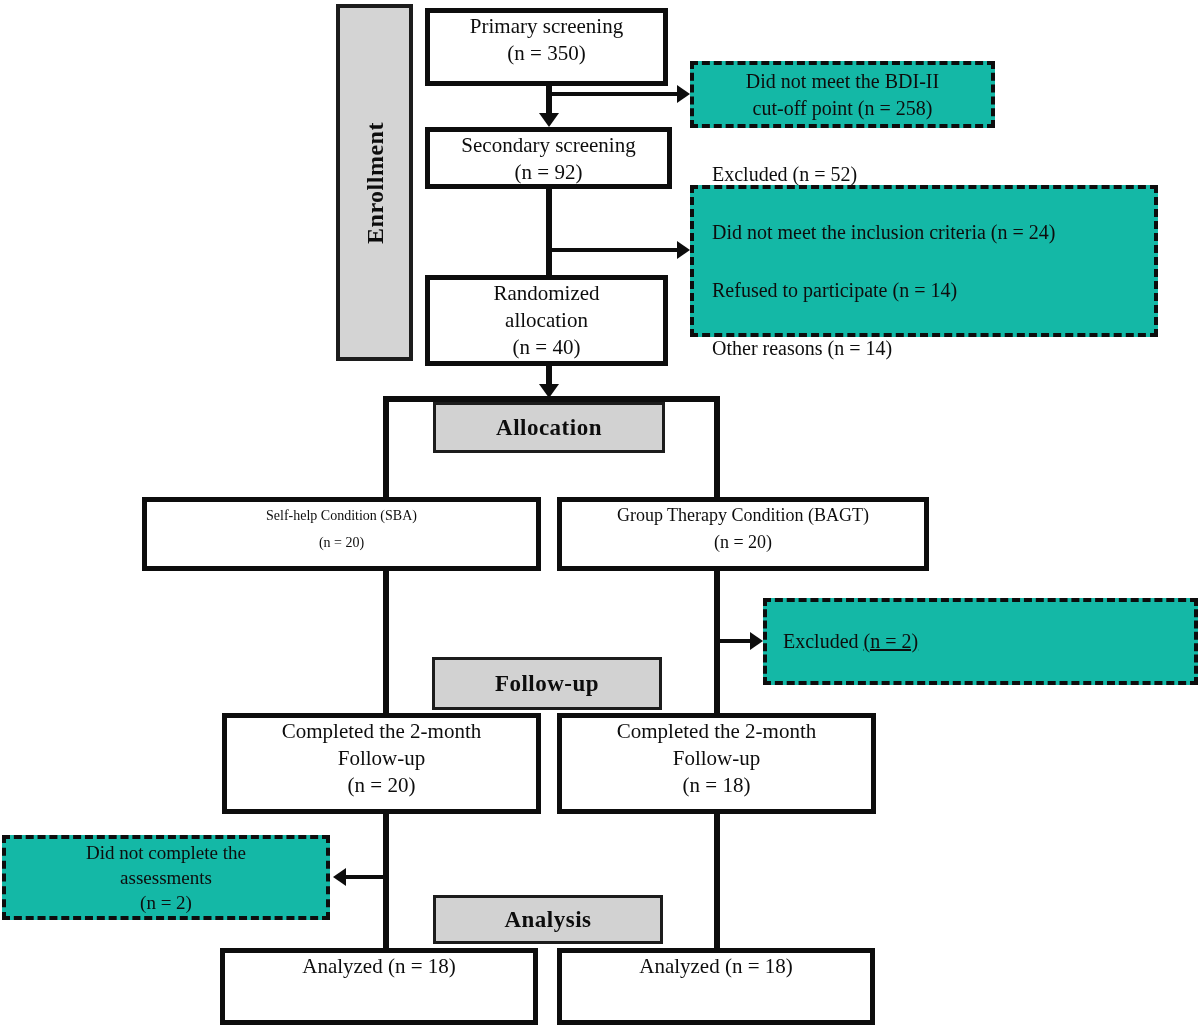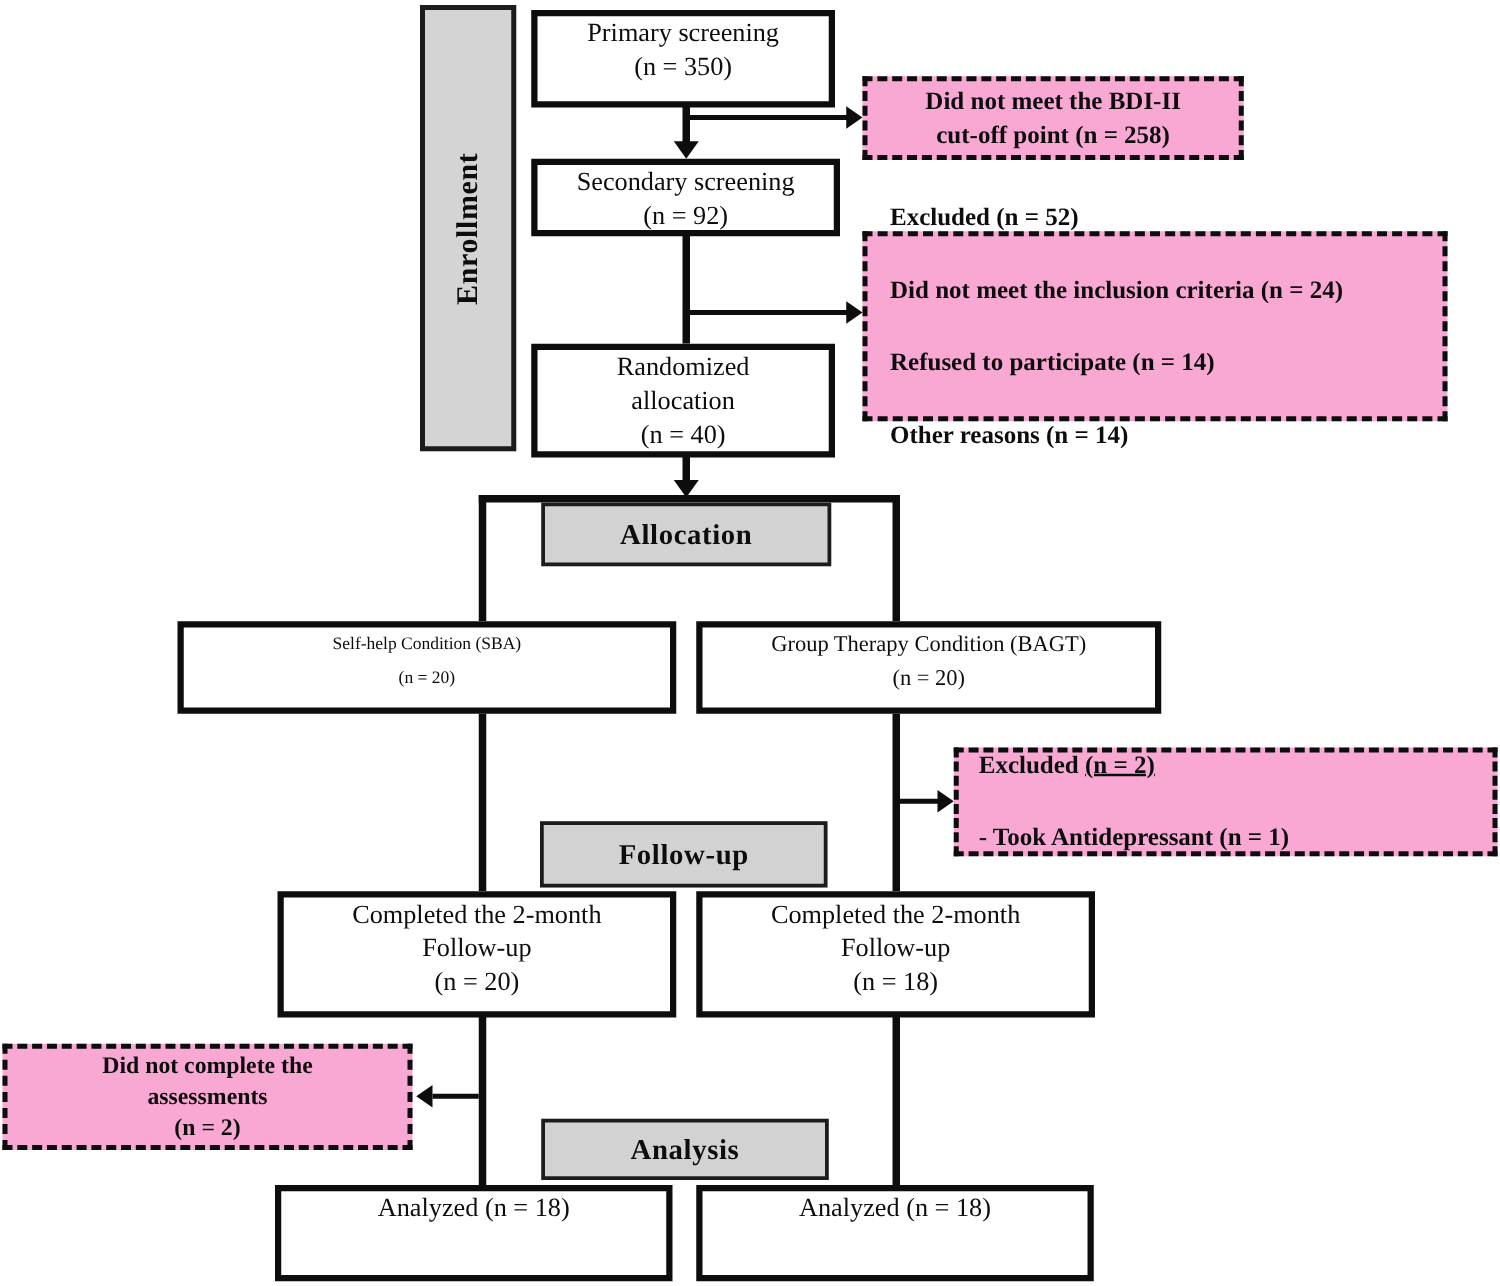--- a/index.html
+++ b/index.html
@@ -8,22 +8,22 @@
     font-family:"Liberation Serif","DejaVu Serif",serif;color:#0d0d0d;
     overflow:hidden;
   }
   .box{
     position:absolute;background:#fff;border:5px solid #0d0d0d;
     box-sizing:border-box;display:flex;flex-direction:column;
     align-items:center;justify-content:flex-start;text-align:center;
     font-size:21px;line-height:27px;
   }
   .dashed{
-    position:absolute;background:#f9a8d4;border:4px dashed #0d0d0d;
-    box-sizing:border-box;font-size:20px;line-height:27px;font-weight:bold;
+    position:absolute;background:#14b8a6;border:4px dashed #0d0d0d;
+    box-sizing:border-box;font-size:20px;line-height:27px;
   }
   .dashed.centered{display:flex;flex-direction:column;align-items:center;justify-content:center;text-align:center;}
   .dashed.leftalign{display:flex;flex-direction:column;justify-content:center;text-align:left;padding-left:18px;gap:31px;}
   .stage{
     position:absolute;background:#d2d2d2;border:3px solid #1c1c1c;
     box-sizing:border-box;display:flex;align-items:center;justify-content:center;
     font-weight:bold;font-size:23px;letter-spacing:0.5px;
   }
   .sidebar{
     position:absolute;left:336px;top:4px;width:77px;height:357px;
@@ -111,21 +111,20 @@
   </div>
 
   <div class="vline" style="left:383px;top:571px;width:6px;height:142px;"></div>
   <div class="vline" style="left:714px;top:571px;width:6px;height:142px;"></div>
 
   <div class="hline" style="left:717px;top:639px;width:34px;height:4px;"></div>
   <div class="tri right" style="left:750px;top:632px;"></div>
 
   <div class="dashed leftalign" style="left:763px;top:598px;width:435px;height:87px;padding-left:16px;">
     <div><span>Excluded </span><span class="u">(n = 2)</span></div>
-    <div>- Took Antidepressant (n = 1)</div>
   </div>
 
   <div class="stage" style="left:432px;top:657px;width:230px;height:53px;">
     <span>Follow-up</span>
   </div>
 
   <div class="box" style="left:222px;top:713px;width:319px;height:101px;font-size:21px;">
     <div>Completed the 2-month</div>
     <div>Follow-up</div>
     <div>(n = 20)</div>

